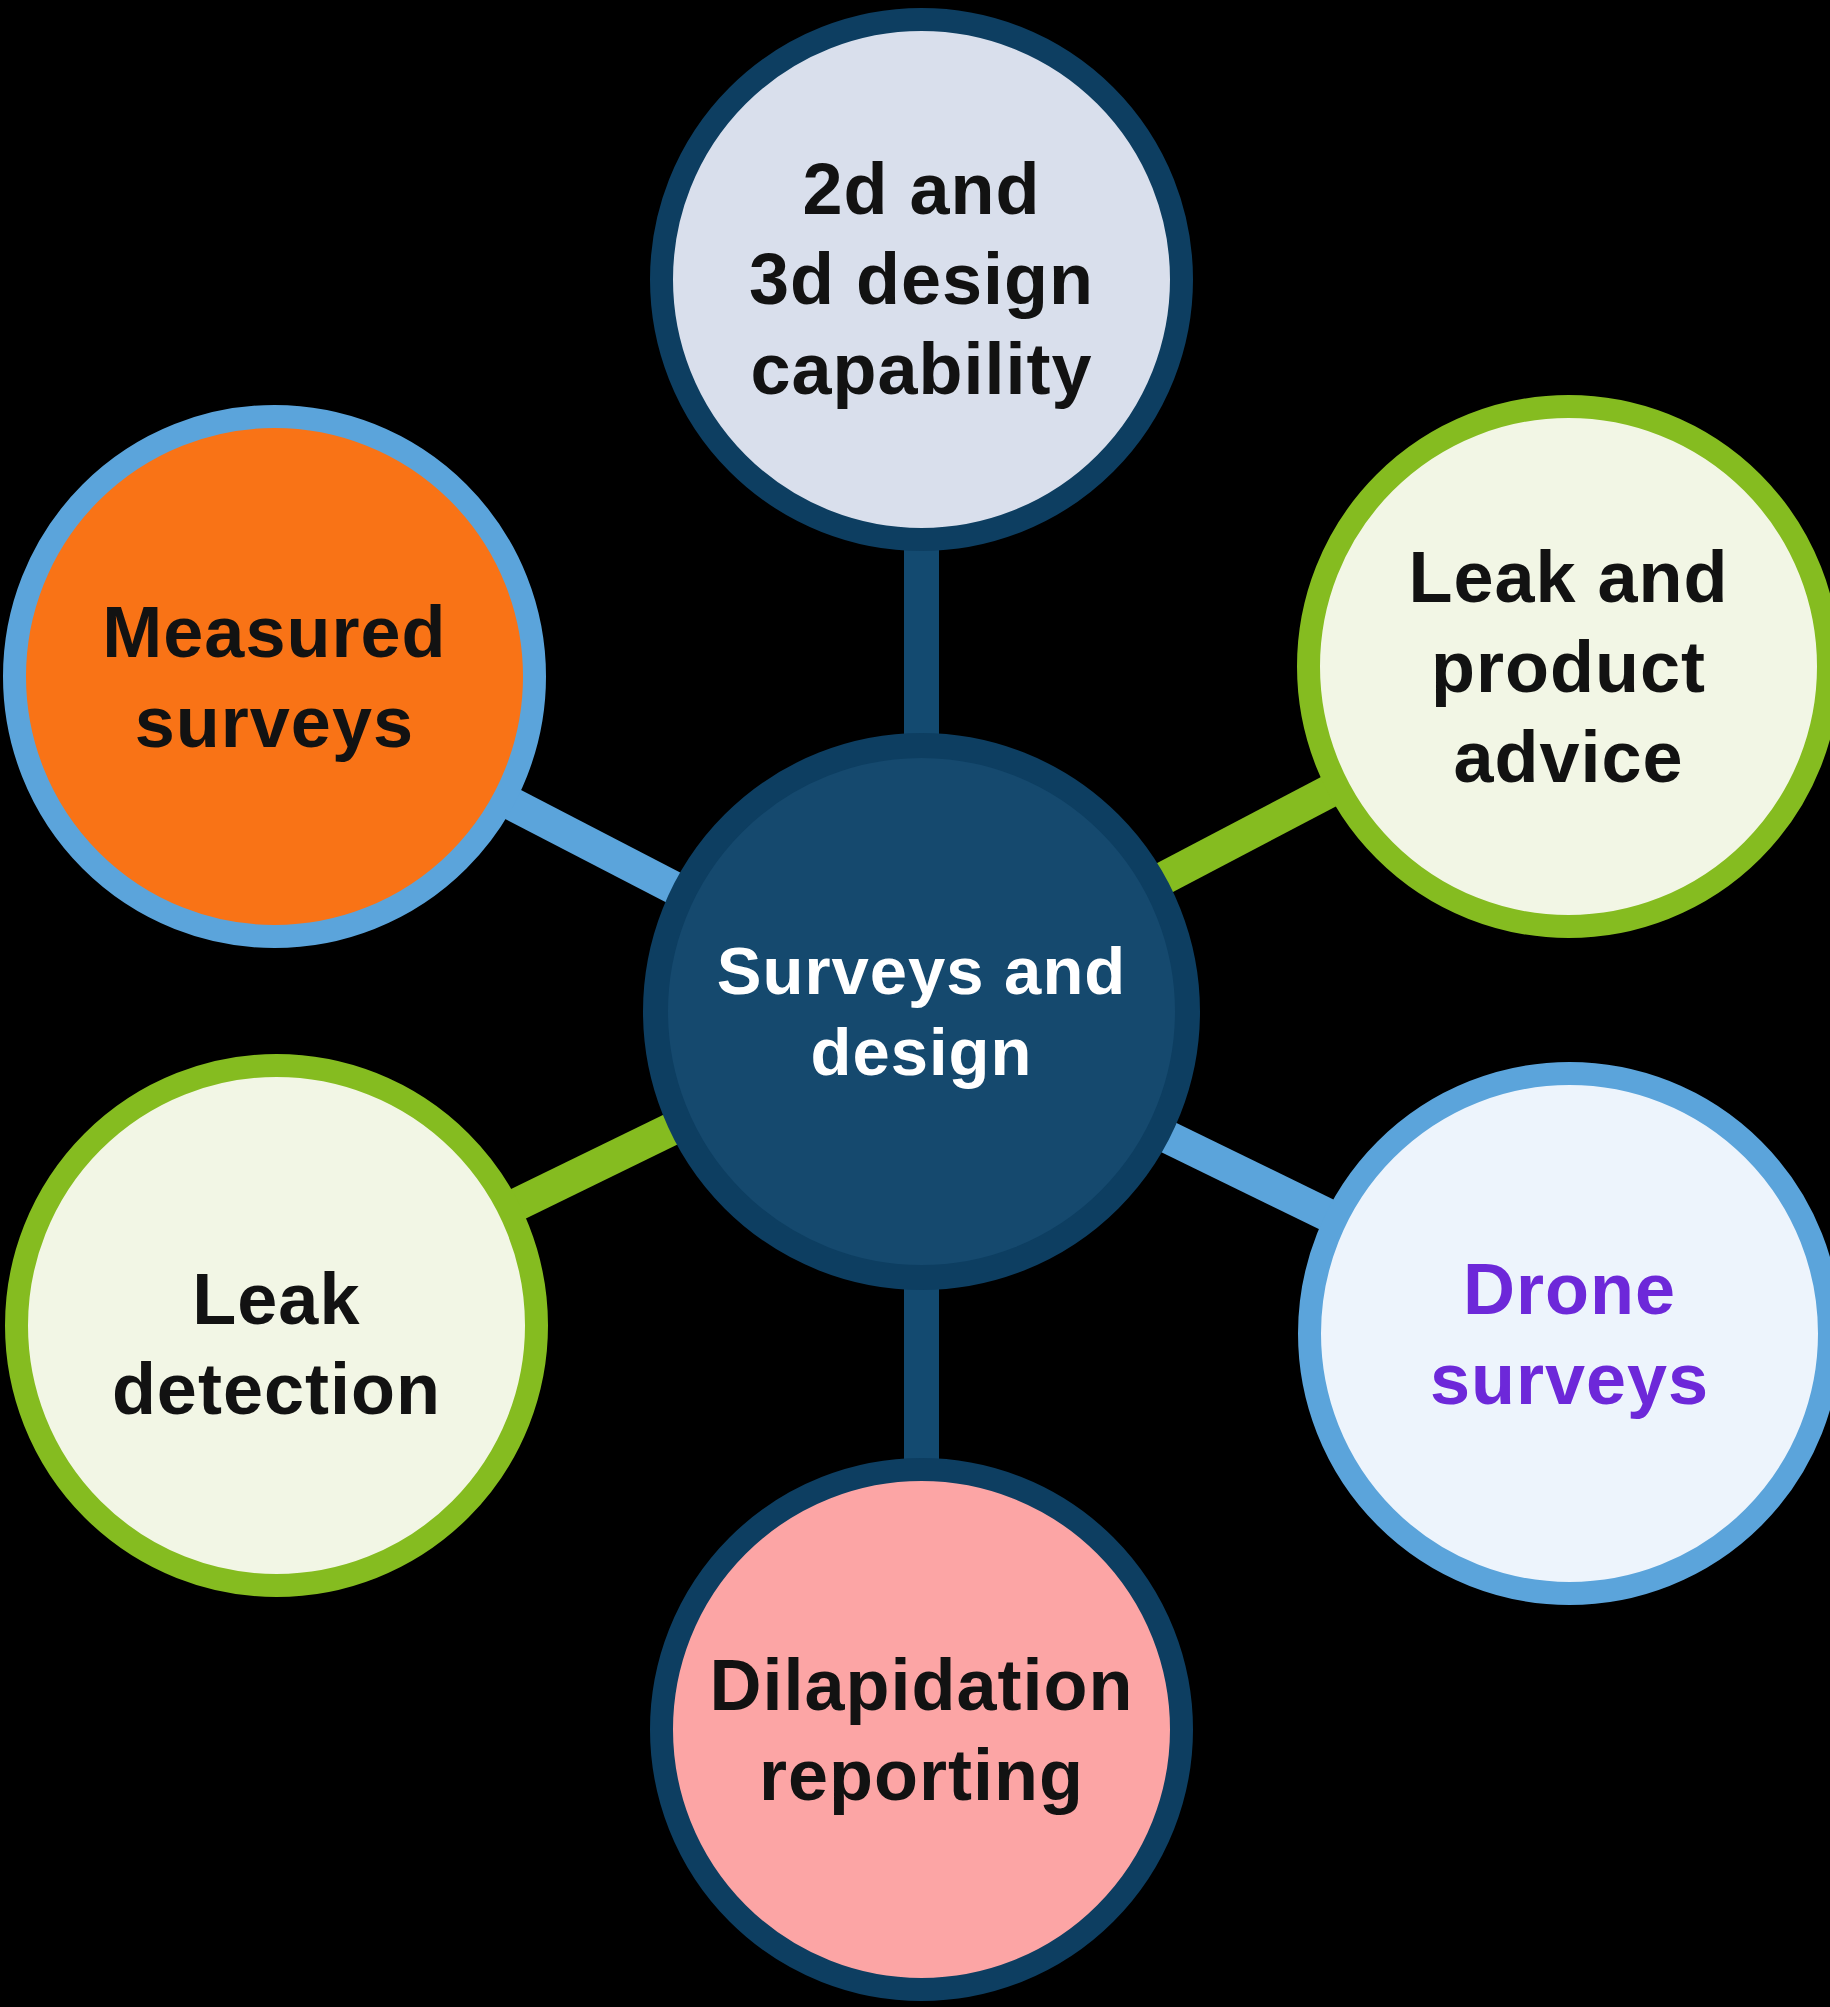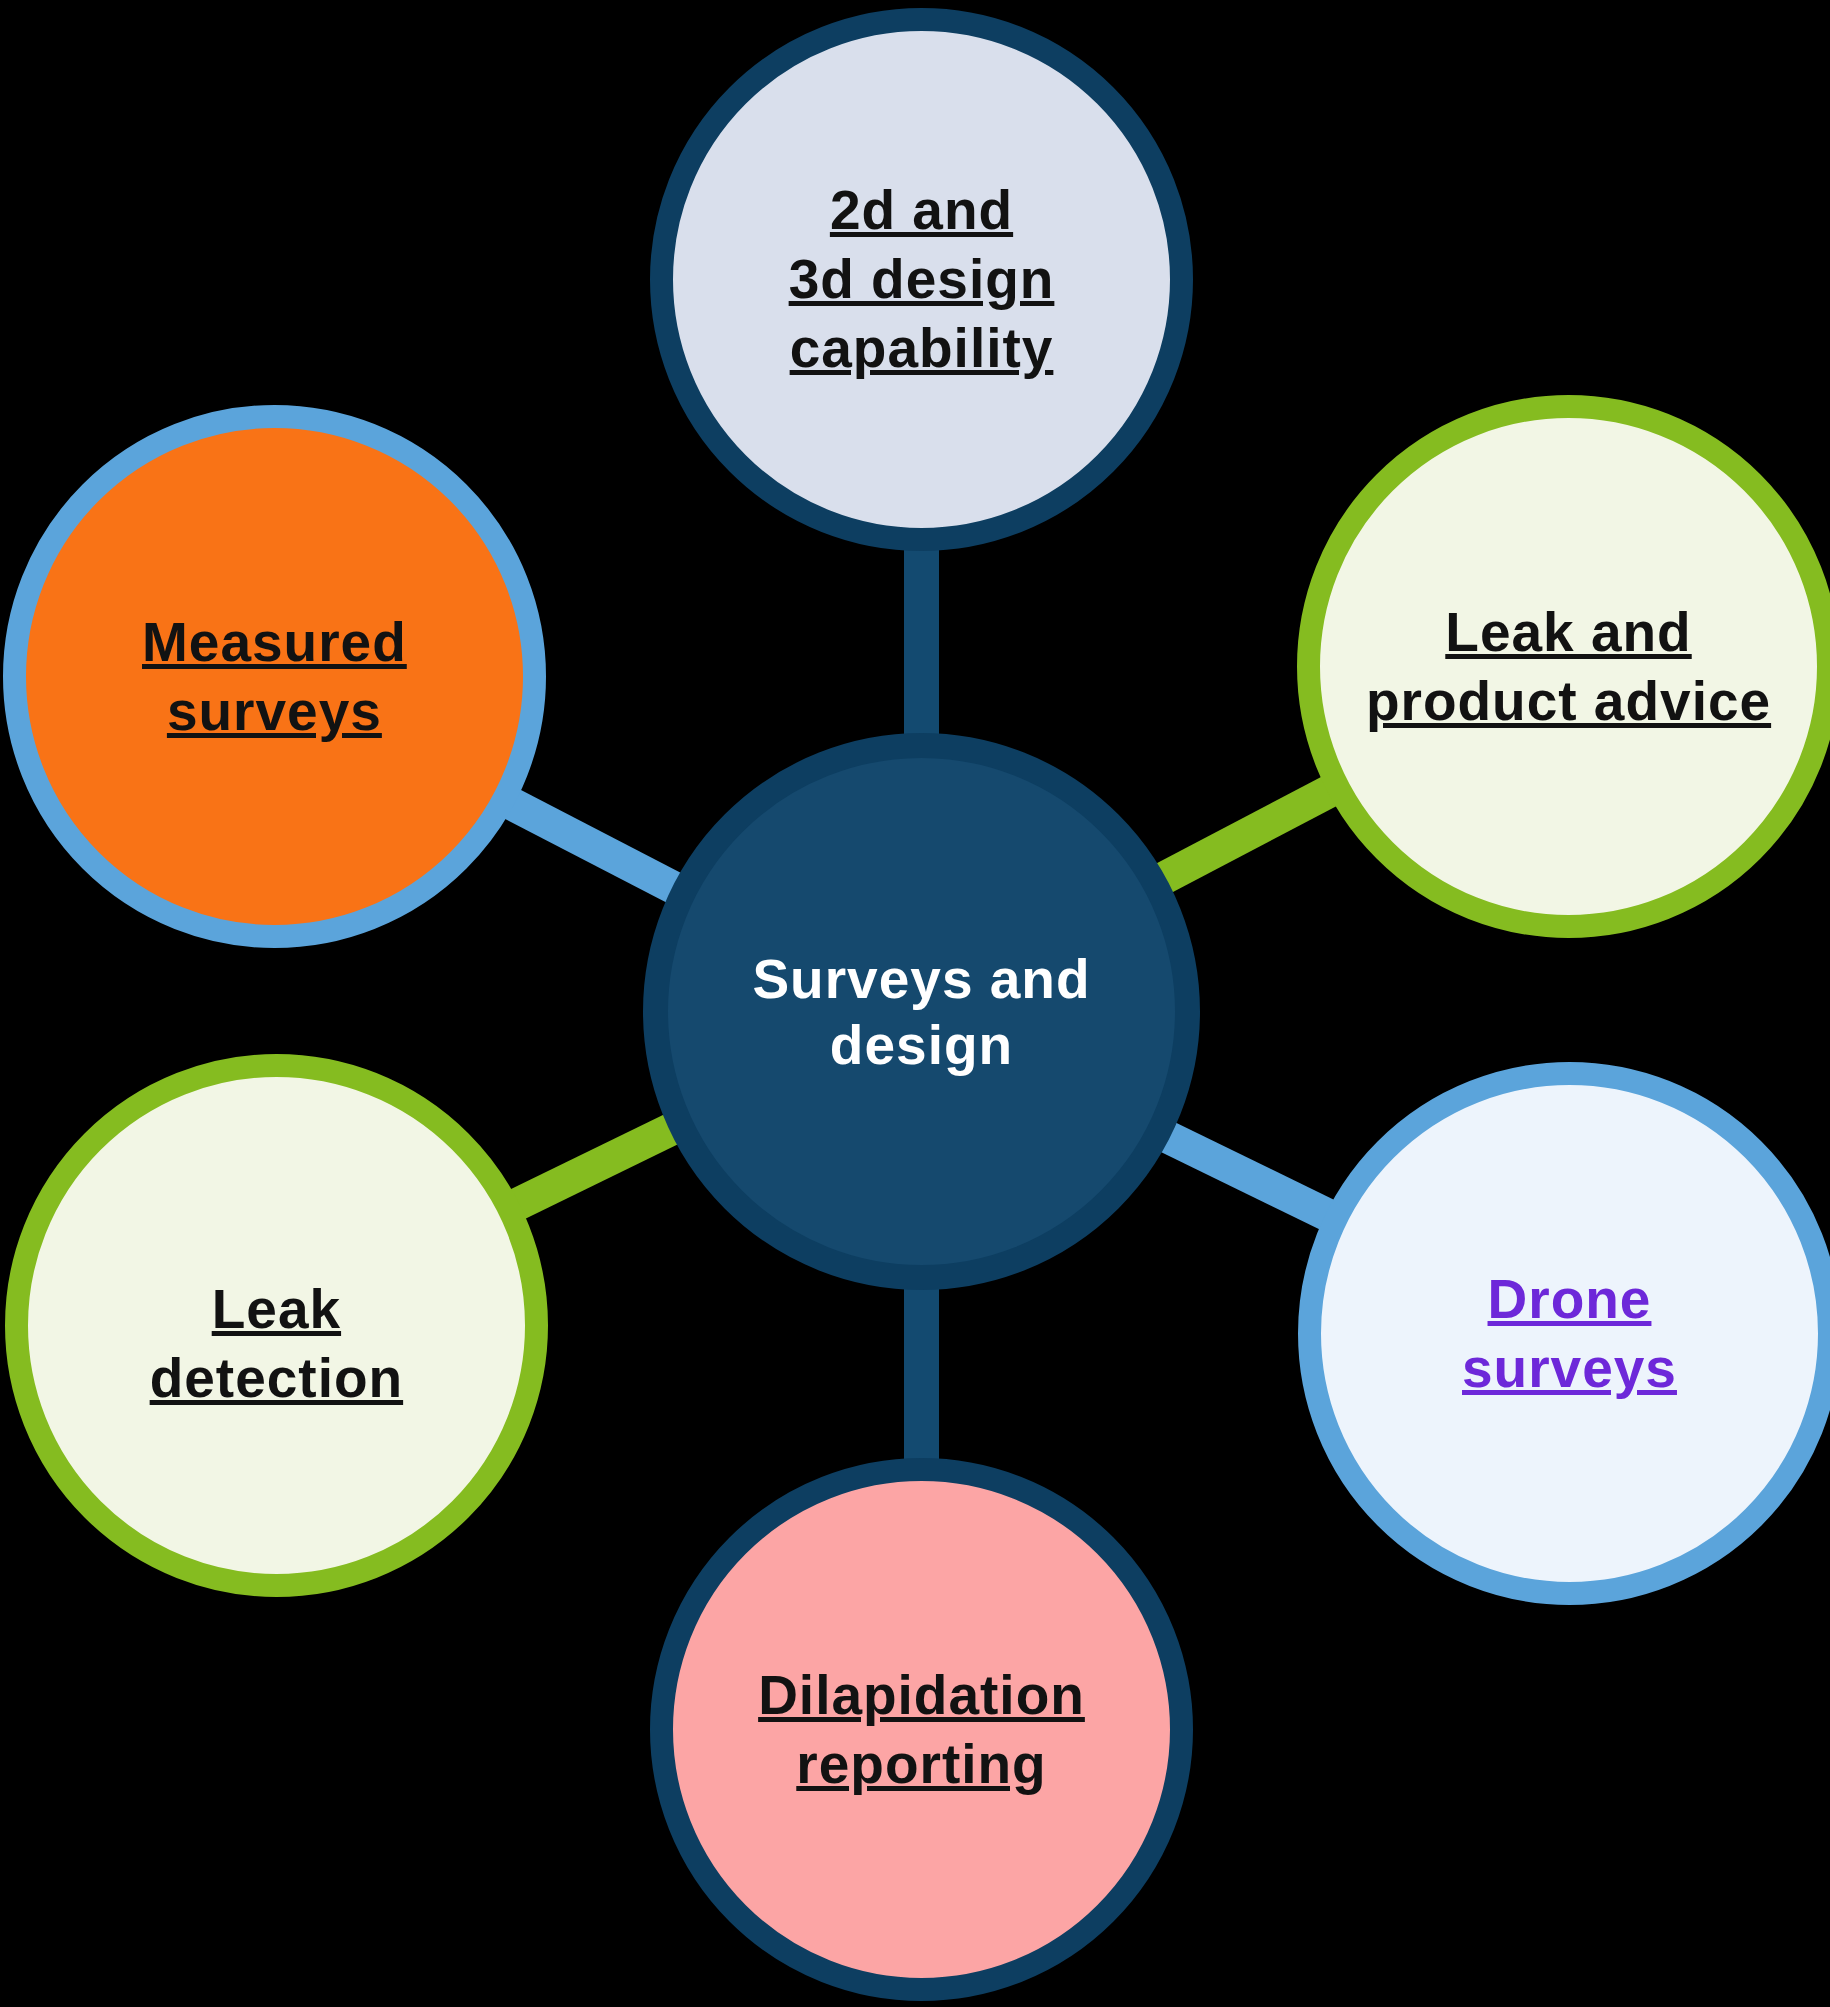--- a/index.html
+++ b/index.html
@@ -46,26 +46,25 @@
     height: 557px;
     border-width: 25.5px;
     border-style: solid;
   }
   .label {
     white-space: pre-line;
     font-weight: 600;
     letter-spacing: 1px;
   }
   .satellite .label {
-    font-size: 55px;
+    font-size: 72px;
     line-height: 1.25;
-    text-decoration: underline;
   }
   .center-node .label {
-    font-size: 55px;
+    font-size: 67px;
     line-height: 1.2;
   }
 
   
   #node-top           { left: 650px;  top: 7.8px; }
   #node-scope         { left: 1297px; top: 395px; }
   #node-drone         { left: 1298px; top: 1062px; }
   #node-dilapidation  { left: 650px;  top: 1458px; }
   #node-leak          { left: 4.9px;    top: 1054px; }
   #node-measured      { left: 2.9px;    top: 405px; }

